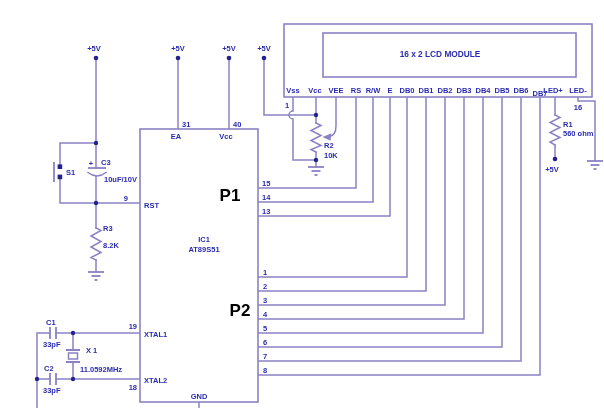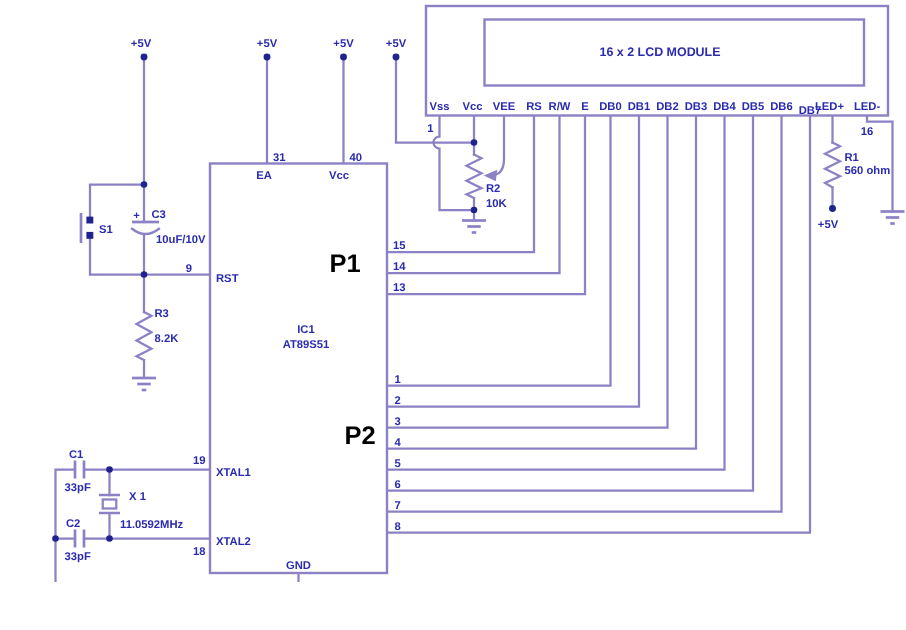--- a/index.html
+++ b/index.html
@@ -1,16 +1,16 @@
 <!DOCTYPE html>
 <html style="--wire: #8b82c5; --text: #2b2bb0; --dot: #22228e; --port: #000000;"><head>
 <meta charset="utf-8">
 <style>
   html,body{margin:0;padding:0;background:#fff;}
-  .stage{position:relative;width:604px;height:388px;background:#ffffff;overflow:hidden;}
+  .stage{position:relative;width:604px;height:388px;background:#ffffff;overflow:hidden;margin-top:20px;}
   svg{position:absolute;left:0;top:0;}
   .w{stroke:var(--wire,#8b82c5);stroke-width:1.5;fill:none;stroke-linecap:square;}
   .w2{stroke:var(--wire,#8b82c5);stroke-width:1.8;fill:none;stroke-linecap:butt;}
   .box{stroke:var(--wire,#8b82c5);stroke-width:1.6;fill:#ffffff;}
   .dot{fill:var(--dot,#22228e);stroke:none;}
   .t{font:bold 7.5px "Liberation Sans",sans-serif;fill:var(--text,#2b2bb0);}
   .tt{font:bold 8.3px "Liberation Sans",sans-serif;fill:var(--text,#2b2bb0);}
   .port{font:bold 17px "Liberation Sans",sans-serif;fill:var(--port,#000);}
   .mid{text-anchor:middle;}
   .end{text-anchor:end;}

